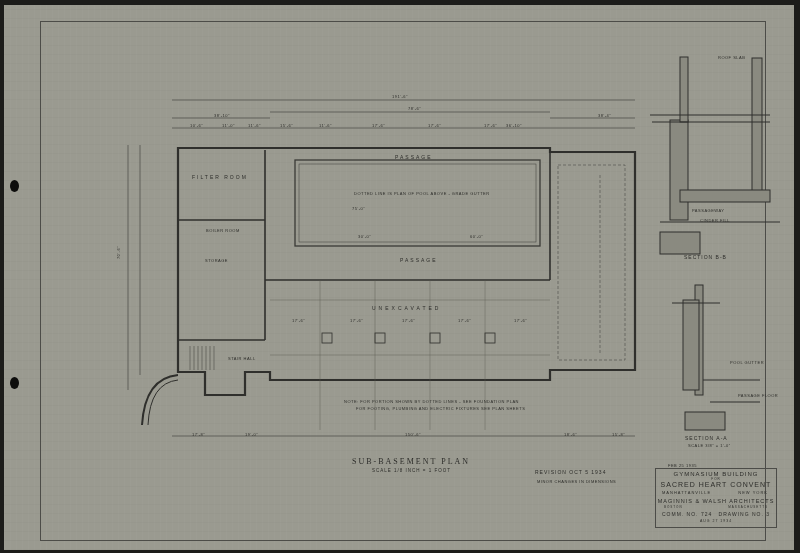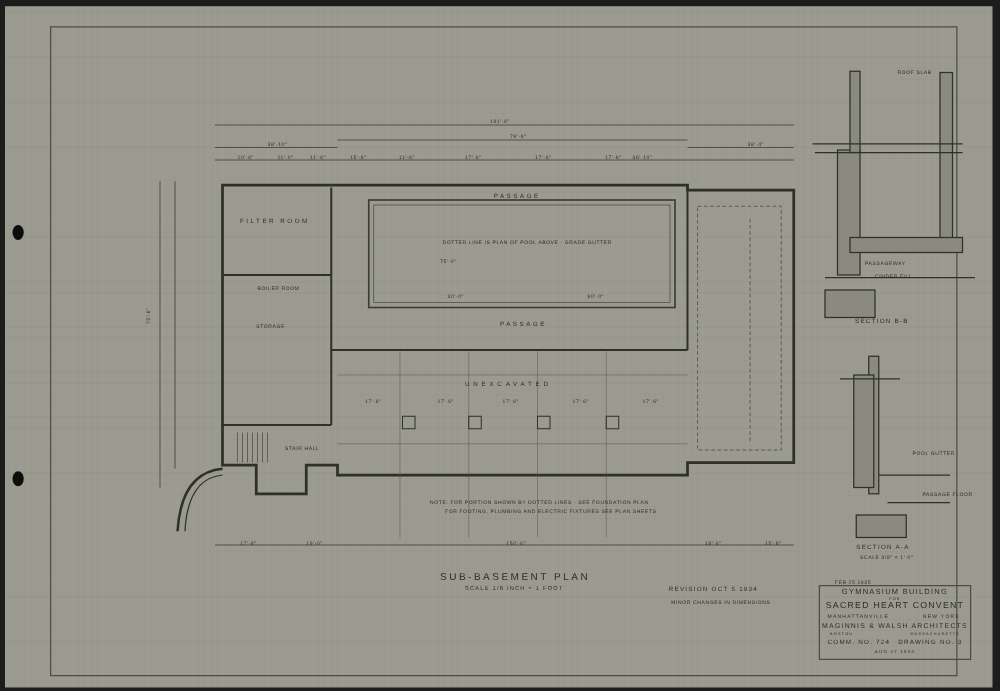--- a/index.html
+++ b/index.html
@@ -150,21 +150,21 @@
 <div class="txt tiny" style="left:354px;top:191px;">Dotted line is plan of pool above - Grade Gutter</div>
 <div class="txt small" style="left:400px;top:257px;letter-spacing:2px;">PASSAGE</div>
 <div class="txt small" style="left:372px;top:305px;letter-spacing:3px;">UNEXCAVATED</div>
 <div class="txt tiny" style="left:228px;top:356px;">STAIR HALL</div>
 <div class="txt tiny" style="left:205px;top:258px;">STORAGE</div>
 <div class="txt tiny" style="left:206px;top:228px;">BOILER ROOM</div>
 
 <div class="txt tiny" style="left:344px;top:399px;">Note: For portion shown by dotted lines - see foundation plan</div>
 <div class="txt tiny" style="left:356px;top:406px;">For footing, plumbing and electric fixtures see Plan sheets</div>
 
-<div class="txt title-main" style="left:352px;top:457px;">SUB-BASEMENT PLAN</div>
+<div class="txt title-main" style="left:352px;top:457px;font-family:Liberation Serif, serif;">SUB-BASEMENT PLAN</div>
 <div class="txt title-scale" style="left:372px;top:468px;">Scale 1/8 inch = 1 foot</div>
 
 <div class="txt small" style="left:535px;top:469px;">Revision Oct 5 1934</div>
 <div class="txt tiny" style="left:537px;top:479px;">Minor changes in dimensions</div>
 
 <div class="txt small" style="left:684px;top:254px;">SECTION B-B</div>
 <div class="txt tiny" style="left:692px;top:208px;">Passageway</div>
 <div class="txt tiny" style="left:700px;top:218px;">Cinder Fill</div>
 <div class="txt tiny" style="left:718px;top:55px;">Roof Slab</div>
 

